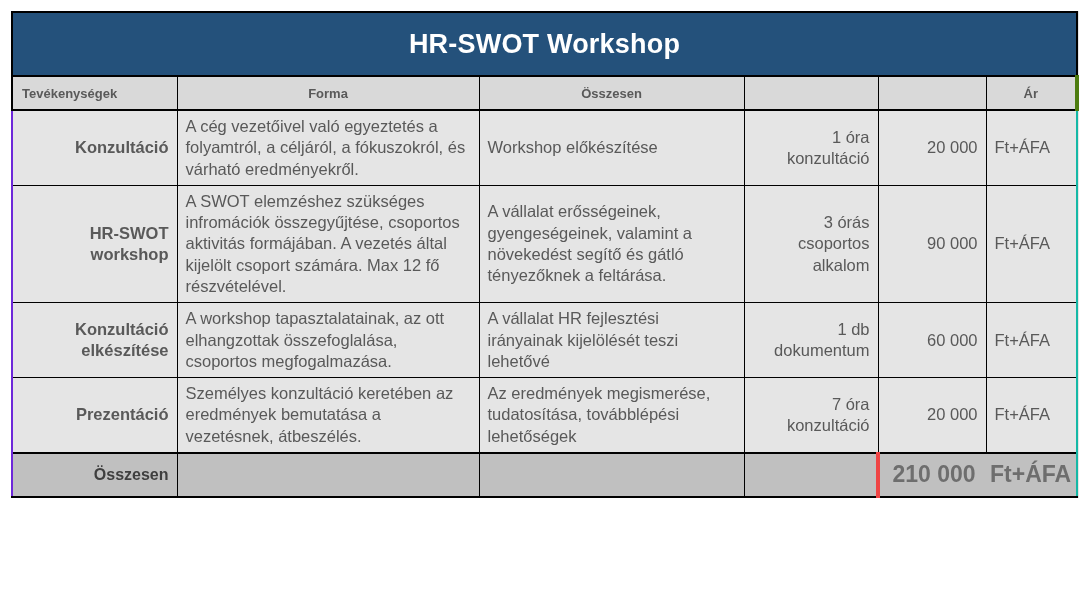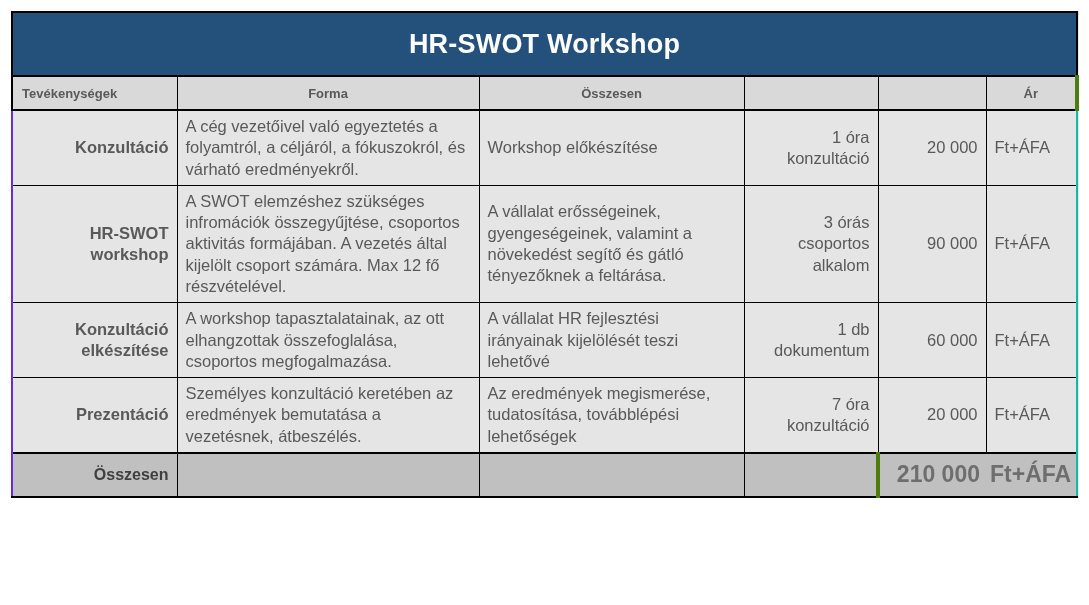--- a/index.html
+++ b/index.html
@@ -116,25 +116,25 @@
   tr.total td.t-label {
     font-size: 16px;
     font-weight: bold;
     color: #3f3f3f;
     text-align: left;
     padding-left: 9px;
     border-left: 2px solid #000000;
   }
   tr.total td.t-blank { border-color: #000000; }
   tr.total td.t-amount {
-    text-align: right;
+    text-align: center;
     font-size: 23px;
     font-weight: bold;
     color: #6e6e6e;
-    border-left: 4px solid #4d7c0f;
+    border-left: 4px solid #ef4444;
     border-right: none;
     padding-right: 6px;
   }
   tr.total td.t-cur {
     text-align: left;
     font-size: 23px;
     font-weight: bold;
     color: #6e6e6e;
     border-left: none;
     border-right: 2px solid #000000;

